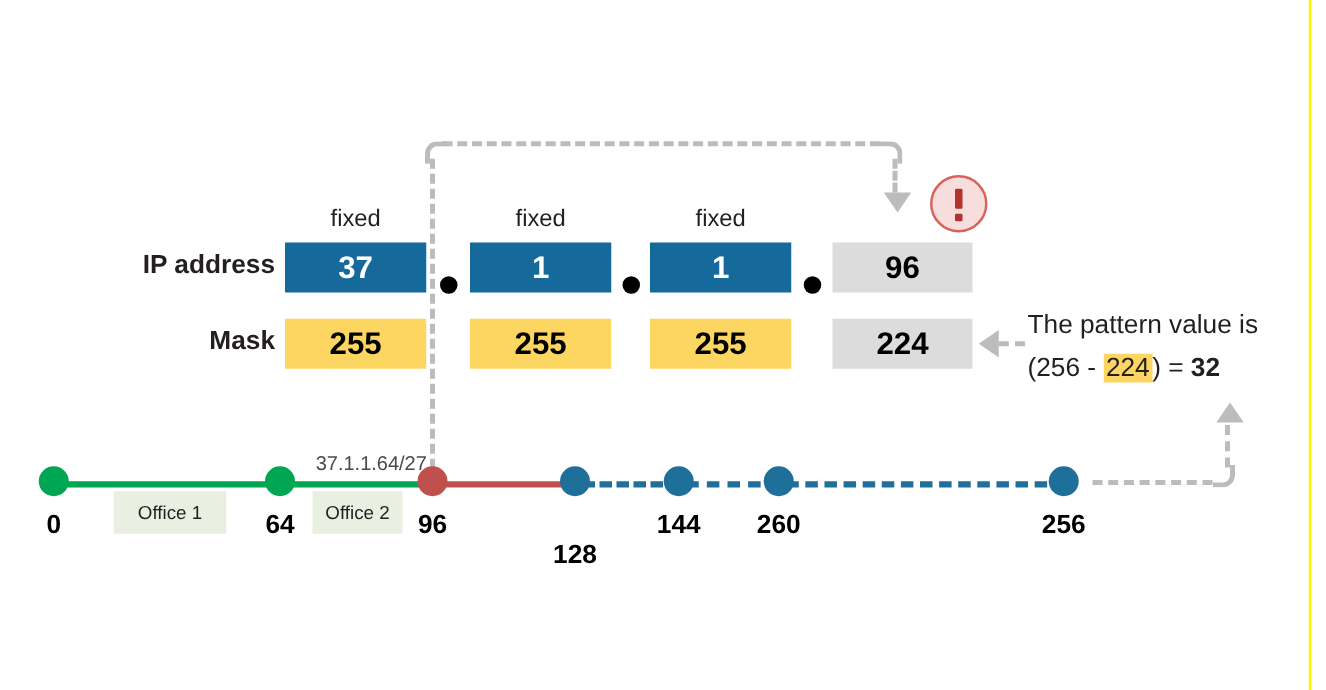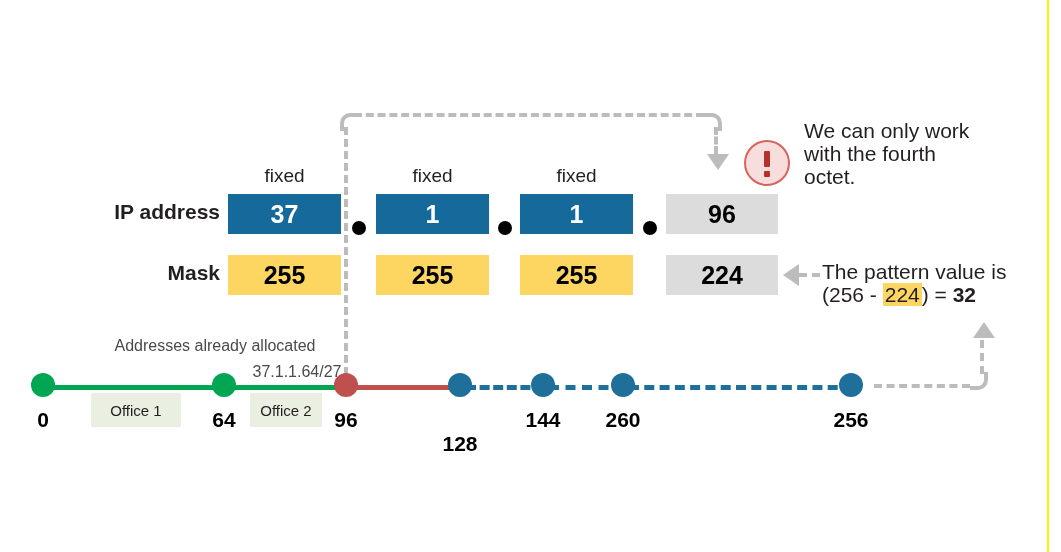--- a/index.html
+++ b/index.html
@@ -127,36 +127,34 @@
   <div class="dot" style="left:352px;top:221px;"></div>
   <div class="dot" style="left:498px;top:221px;"></div>
   <div class="dot" style="left:643px;top:221px;"></div>
 
   <div class="octet mask" style="left:228px;top:255px;width:113px;">255</div>
   <div class="octet mask" style="left:376px;top:255px;width:113px;">255</div>
   <div class="octet mask" style="left:520px;top:255px;width:113px;">255</div>
   <div class="octet grey" style="left:666px;top:255px;width:112px;">224</div>
 
   <div class="warnCircle" style="left:744px;top:140px;"></div>
-  <div class="warnText" style="left:804px;top:119px;width:180px;">We can only work with the fourth octet.</div>
 
   <div class="arrowLeft" style="left:783px;top:264px;"></div>
   <div class="gdash-h" style="left:799px;top:273px;width:21px;"></div>
 
-  <div class="patternText" style="left:822px;top:258px;text-align:center;">The pattern value is</div>
+  <div class="patternText" style="left:822px;top:246px;text-align:center;">The pattern value is</div>
   <div class="patternText" style="left:822px;top:281px;">
     <span>(256 - </span><span class="hl">224</span><span>) = </span><span class="bold">32</span>
   </div>
 
   <div class="gdash-h" style="left:874px;top:384px;width:96px;"></div>
   <div class="corner br" style="left:970px;top:372px;width:14px;height:14px;"></div>
   <div class="gdash-v" style="left:980px;top:340px;height:34px;"></div>
   <div class="arrowUp" style="left:973px;top:322px;"></div>
 
-  <div class="allocTitle" style="left:110px;top:337px;width:210px;">Addresses already allocated</div>
 
   <div class="cidr" style="left:213px;top:363px;width:168px;">37.1.1.64/27</div>
 
   <div class="seg green" style="left:49px;top:385px;width:175px;"></div>
   <div class="seg green" style="left:230px;top:385px;width:118px;"></div>
   <div class="seg red" style="left:352px;top:385px;width:110px;"></div>
   <div class="seg blueDash" style="left:466px;top:385px;width:78px;"></div>
   <div class="seg blueDash" style="left:549px;top:385px;width:76px;"></div>
   <div class="seg blueDash" style="left:629px;top:385px;width:224px;"></div>
 

